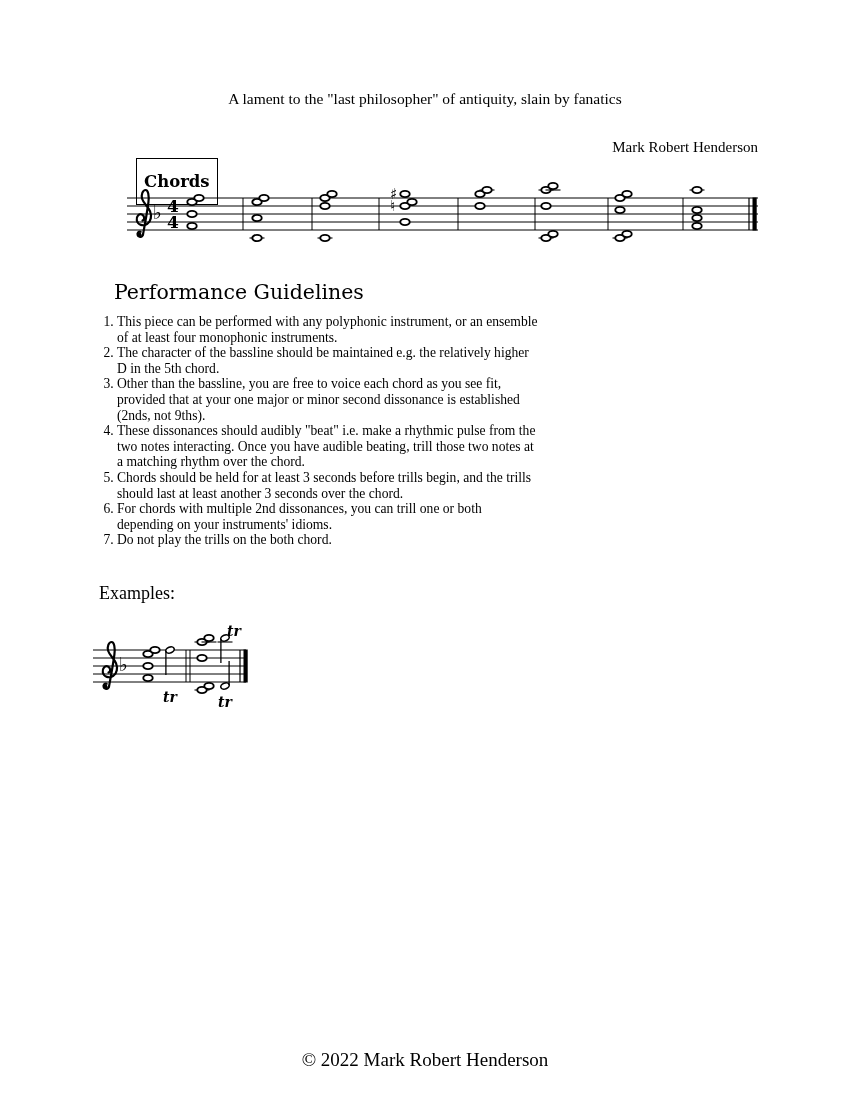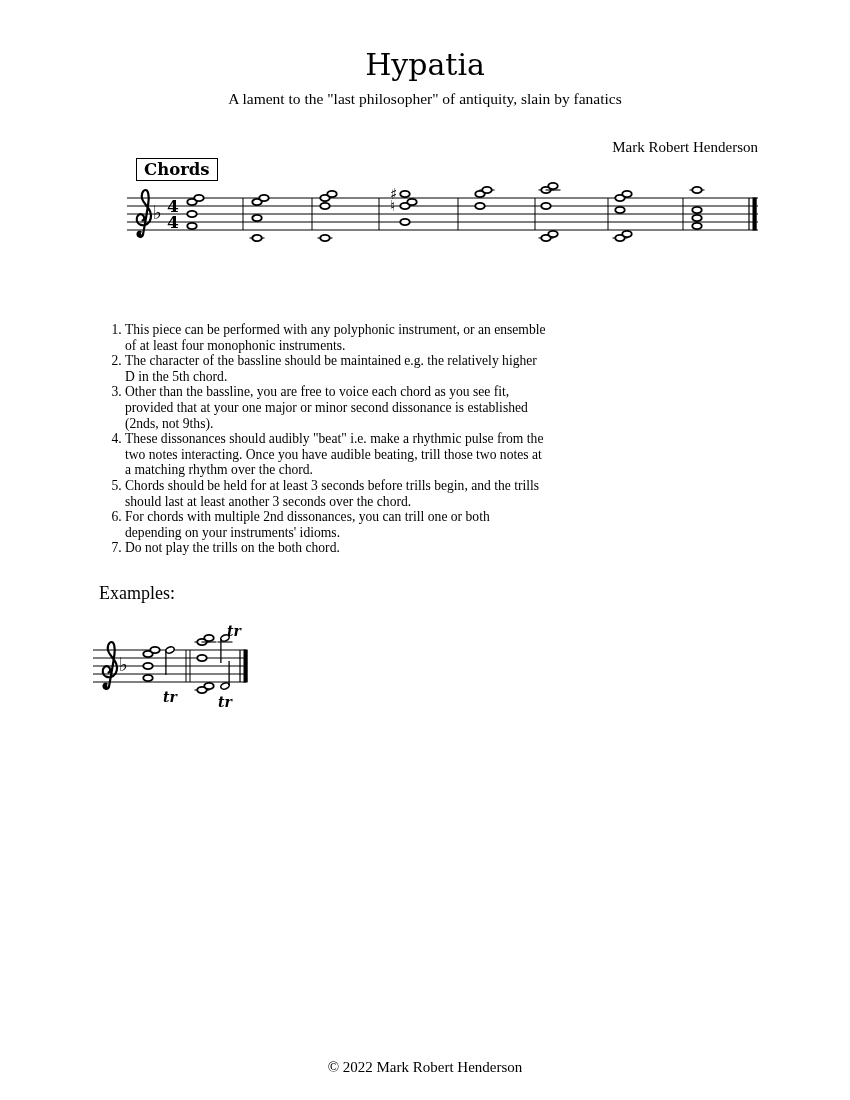--- a/index.html
+++ b/index.html
@@ -23,61 +23,59 @@
     text-align:center;
     font-size:15.5px;
   }
   .composer{
     position:absolute;top:139px;right:92px;
     font-size:15px;
   }
   .chords-box{
     position:absolute;left:136px;top:158px;
     border:1.6px solid #000;
-    padding:0 7px;
+    padding:12px 7px;
     font-family:"DejaVu Serif",serif;
     font-size:16.5px;font-weight:bold;
     line-height:21px;height:21px;
   }
   .score-layer{
     position:absolute;left:0;top:0;
   }
   .guidelines-heading{
     position:absolute;left:114px;top:280px;
     font-size:20.5px;font-weight:normal;margin:0;
     font-family:"DejaVu Serif",serif;
   }
   ol.guidelines{
     position:absolute;left:89px;top:314px;
     width:424px;
-    margin:8px;padding-left:28px;
+    margin:0;padding-left:28px;
     font-size:13.6px;line-height:15.6px;
   }
   ol.guidelines li{margin:0;padding:0;}
   .examples-label{
     position:absolute;left:99px;top:583px;
     font-size:18px;
   }
   .note-lengths{
     position:absolute;left:408px;top:720px;
     font-size:13.3px;
   }
   .footer{
     position:absolute;top:1049px;left:0;right:0;
     text-align:center;
-    font-size:15px;
-    margin-top:10px;
+    font-size:19px;
   }
 </style>
 </head>
 <body>
 
 <div class="page">
 
-  <h1 class="title">Hypatia</h1>
   <div class="subtitle">A lament to the "last philosopher" of antiquity, slain by fanatics</div>
   <div class="composer">Mark Robert Henderson</div>
 
   <div class="chords-box">
     <span>Chords</span>
   </div>
 
   <svg class="score-layer" id="score-svg" width="850" height="1100">
       <g fill="#000">
         <line x1="127" x2="758" y1="198" y2="198" stroke="#000" stroke-width="1"></line>
@@ -200,20 +198,21 @@
           <ellipse cx="225" cy="638" rx="4.4" ry="2.9" fill="#fff" stroke="#000" stroke-width="1.6" transform="rotate(-21 225 638)"></ellipse>
           <line x1="220.9" x2="220.9" y1="639" y2="663" stroke="#000" stroke-width="1.3"></line>
           <text x="227" y="636" font-size="14" font-style="italic" font-weight="bold" font-family="DejaVu Serif, serif">tr</text>
           <ellipse cx="225" cy="686" rx="4.4" ry="2.9" fill="#fff" stroke="#000" stroke-width="1.6" transform="rotate(-21 225 686)"></ellipse>
           <line x1="229.1" x2="229.1" y1="685" y2="661" stroke="#000" stroke-width="1.3"></line>
           <text x="218" y="707" font-size="14" font-style="italic" font-weight="bold" font-family="DejaVu Serif, serif">tr</text>
         </g>
       </g>
     </svg>
 
+  <h2 class="guidelines-heading">Performance Guidelines</h2>
 
   <ol class="guidelines">
     <li>This piece can be performed with any polyphonic instrument, or an ensemble of at least four monophonic instruments.</li>
     <li>The character of the bassline should be maintained e.g. the relatively higher D in the 5th chord.</li>
     <li>Other than the bassline, you are free to voice each chord as you see fit, provided that at your one major or minor second dissonance is established (2nds, not 9ths).</li>
     <li>These dissonances should audibly "beat" i.e. make a rhythmic pulse from the two notes interacting. Once you have audible beating, trill those two notes at a matching rhythm over the chord.</li>
     <li>Chords should be held for at least 3 seconds before trills begin, and the trills should last at least another 3 seconds over the chord.</li>
     <li>For chords with multiple 2nd dissonances, you can trill one or both depending on your instruments' idioms.</li>
     <li>Do not play the trills on the both chord.</li>
   </ol>

